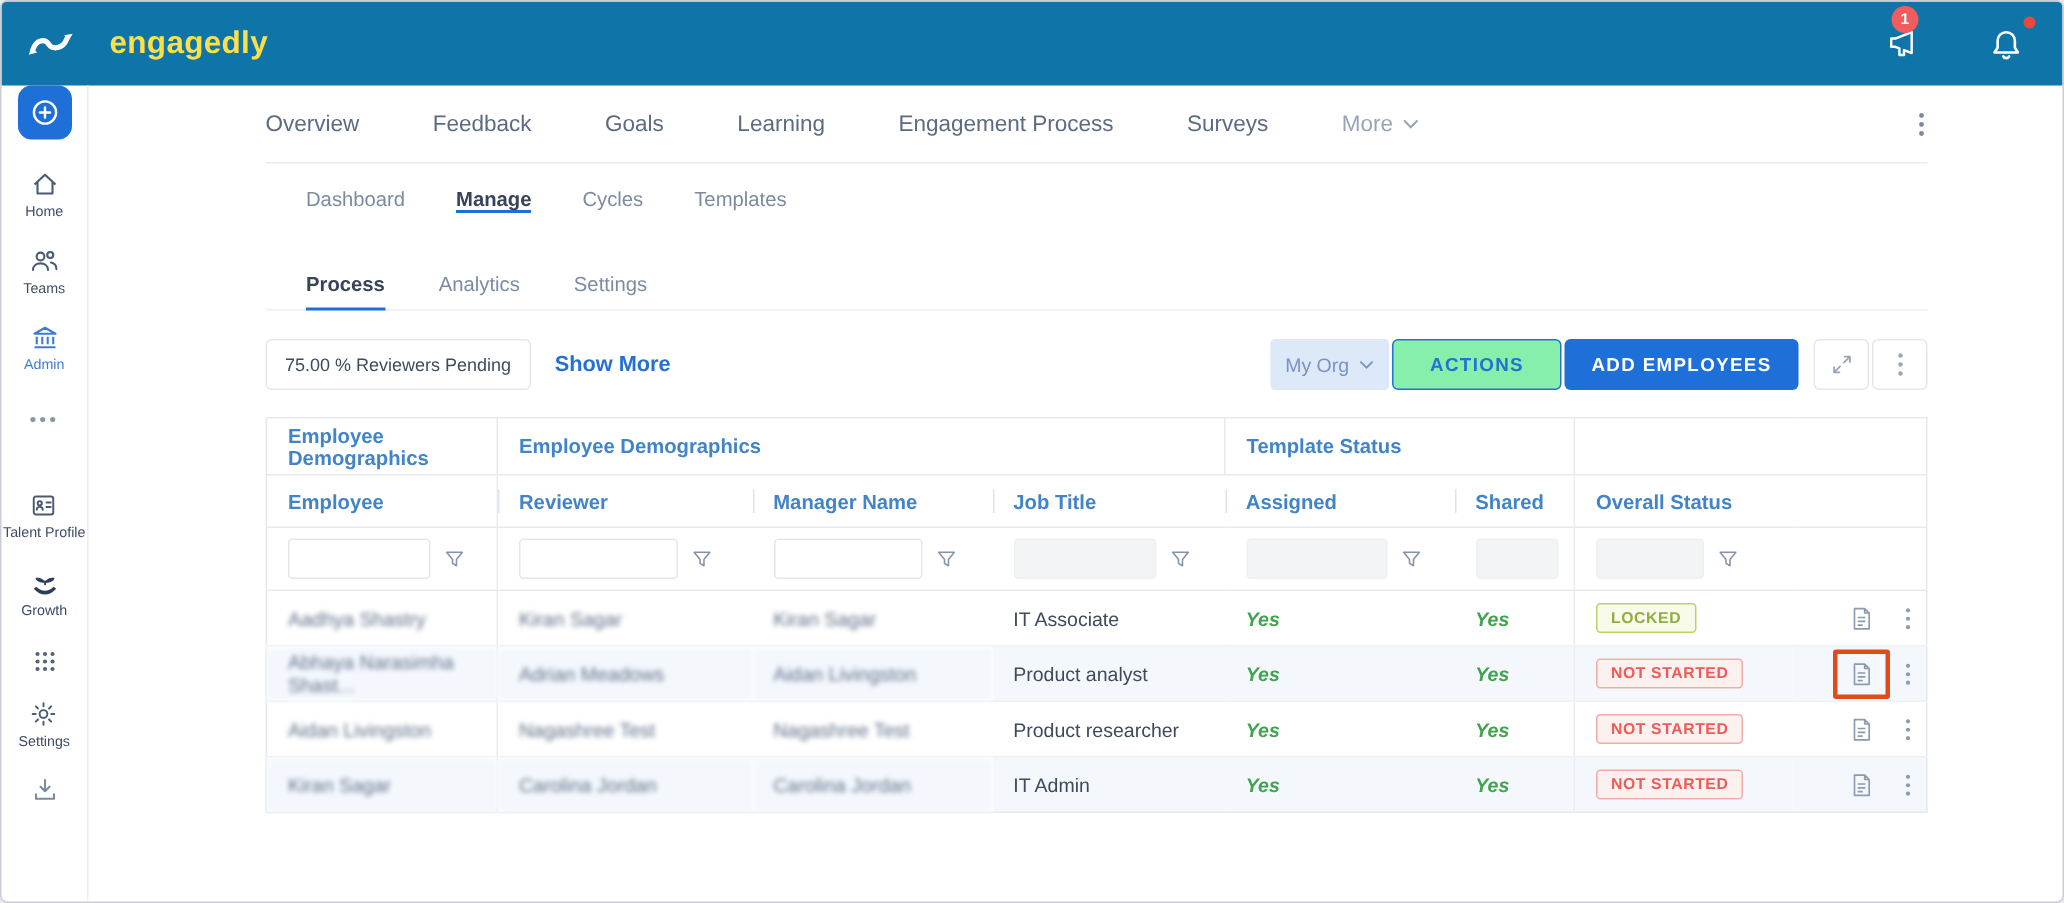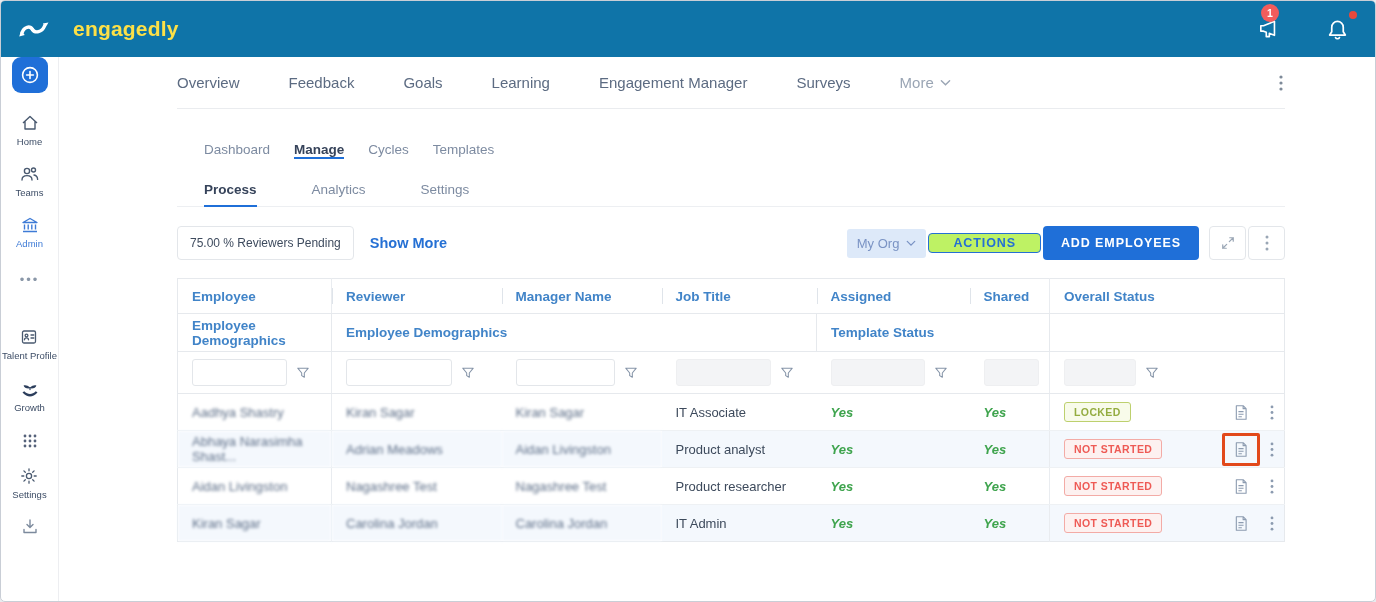--- a/index.html
+++ b/index.html
@@ -41,47 +41,47 @@
   .primary-nav { height:52px; display:flex; align-items:stretch; gap:49px;
                  border-bottom:1px solid #eaecef; }
   .ptab { display:flex; align-items:center; font-size:15px; color:#5c6b82; cursor:pointer;
           border-bottom:3px solid transparent; margin-bottom:-1px; padding-top:2px; }
   .ptab.active { color:#333e50; border-bottom-color:#1f6fd8; }
   .ptab.muted { color:#9aa5b4; gap:6px; }
   .nav-kebab { margin-left:auto; display:flex; align-items:center; color:#7e8a99; cursor:pointer;
                font-size:14px; padding-right:2px; }
 
   
-  .subtabs { margin-top:16px; height:34px; display:flex; gap:24px; padding-left:27px; align-items:flex-end; }
+  .subtabs { margin-top:16px; height:34px; display:flex; gap:34px; padding-left:27px; align-items:flex-start; }
   .stab { font-size:13.5px; color:#7d8ba1; display:flex; align-items:center; cursor:pointer;
           border-bottom:2.5px solid transparent; }
   .stab.active { color:#36435a; font-weight:700; border-bottom-color:#1f6fd8; }
 
   
   .cycle-row { margin-top:18px; display:flex; align-items:center; gap:13px; height:32px; }
   .cycle-title { font-size:23px; font-weight:700; color:#2e3f55; }
   .emp-count { font-size:15px; color:#3a4659; }
   .change-cycle { font-size:14.5px; color:#2570d4; font-weight:600; text-decoration:underline; cursor:pointer; }
   .active-badge { font-size:11px; font-weight:700; letter-spacing:.6px; color:#94ac40;
                   border:1px solid #c3d37d; background:#fcfef4; border-radius:3px; padding:3px 10px; }
 
   
-  .proc-tabs { margin-top:14px; height:34px; display:flex; gap:55px; padding-left:27px;
+  .proc-tabs { margin-top:14px; height:34px; display:flex; gap:36px; padding-left:27px;
                border-bottom:1px solid #edeff2; }
   .proc-tabs .stab { border-bottom-width:2.5px; margin-bottom:-1px; }
 
   
   .toolbar { margin-top:18px; display:flex; align-items:center; height:36px; }
   .stat-btn { border:1px solid #e3e6ea; border-radius:4px; background:#fff; padding:9px 12px;
               font-size:12px; color:#3e4b5e; margin-right:10px; cursor:pointer; white-space:nowrap; }
   .show-more { color:#2570d4; font-size:14.5px; font-weight:600; margin-left:6px; cursor:pointer; }
-  .toolbar-right { margin-left:auto; display:flex; align-items:center; gap:2px; }
+  .toolbar-right { margin-left:auto; display:flex; gap:2px; }
   .myorg { background:#dde9f9; color:#7a93c4; font-size:13px; padding:7px 10px; border-radius:3px;
            display:flex; align-items:center; gap:7px; cursor:pointer; }
-  .actions-btn { border:1px solid #2570d4; color:#2570d4; background:#bef264; font-weight:700;
+  .actions-btn { border:1px solid #2570d4; color:#2570d4; background:#86efac; font-weight:700;
                  font-size:12.5px; letter-spacing:.9px; padding:2px 24px; border-radius:4px; cursor:pointer; }
   .add-btn { background:#1f6fd8; color:#fff; border:none; font-weight:700; font-size:12.5px;
              letter-spacing:.9px; padding:10px 18px; border-radius:4px; cursor:pointer; margin-right:8px; }
   .tool-icon-btn { width:37px; height:34px; border:1px solid #e3e6ea; border-radius:4px; background:#fff;
                    display:flex; align-items:center; justify-content:center; color:#9aa6b5; cursor:pointer; }
 
   
   table.grid { margin-top:17px; width:100%; border-collapse:collapse; table-layout:fixed;
                border:1px solid #e6e9ed; }
   .grid th, .grid td { text-align:left; padding-left:14px; }
@@ -254,21 +254,21 @@
       </div>
     </aside>
 
     <main class="main">
 
       <nav class="primary-nav">
         <div class="ptab">Overview</div>
         <div class="ptab">Feedback</div>
         <div class="ptab">Goals</div>
         <div class="ptab">Learning</div>
-        <div class="ptab">Engagement Manager</div>
+        <div class="ptab">Engagement Process</div>
         <div class="ptab">Surveys</div>
         <div class="ptab muted">
           <span>More</span>
           <span>
             <svg width="11" height="8" viewBox="0 0 12 8" fill="none" stroke="currentColor" stroke-width="1.5" stroke-linecap="round">
                 <path d="M1.5 1.5 L6 6 L10.5 1.5"></path>
               </svg>
           </span>
         </div>
         <div class="nav-kebab">
@@ -331,34 +331,34 @@
             <col style="width:170px">
             <col style="width:160px">
             <col style="width:155px">
           <col style="width:153px">
             <col style="width:80px">
             <col style="width:145px">
             <col style="width:90px">
         </colgroup>
         <thead>
           <tr>
+            <th class="gth gbr">Employee Demographics</th>
+            <th class="gth gbr" colspan="3">Employee Demographics</th>
+            <th class="gth gbr" colspan="2">Template Status</th>
+            <th class="gth" colspan="2"></th>
+          </tr>
+          <tr>
             <th class="col-th br">Employee</th>
             <th class="col-th pipe">Reviewer</th>
             <th class="col-th pipe">Manager Name</th>
             <th class="col-th pipe">Job Title</th>
             <th class="col-th pipe">Assigned</th>
             <th class="col-th pipe br">Shared</th>
             <th class="col-th">Overall Status</th>
             <th class="col-th"></th>
-          </tr>
-          <tr>
-            <th class="gth gbr">Employee Demographics</th>
-            <th class="gth gbr" colspan="3">Employee Demographics</th>
-            <th class="gth gbr" colspan="2">Template Status</th>
-            <th class="gth" colspan="2"></th>
           </tr>
           <tr class="filter-row">
             <td class="br"><input class="filter-input" style=""><span class="funnel">
                   <svg width="14" height="14" viewBox="0 0 16 16" fill="none" stroke="currentColor" stroke-width="1.2" stroke-linejoin="round">
                     <path d="M2 2.5 h12 L9.5 8 v4.8 l-3 -1.8 V8 Z"></path>
                   </svg>
                 </span></td>
             <td><input class="filter-input" style=""><span class="funnel">
                   <svg width="14" height="14" viewBox="0 0 16 16" fill="none" stroke="currentColor" stroke-width="1.2" stroke-linejoin="round">
                     <path d="M2 2.5 h12 L9.5 8 v4.8 l-3 -1.8 V8 Z"></path>

